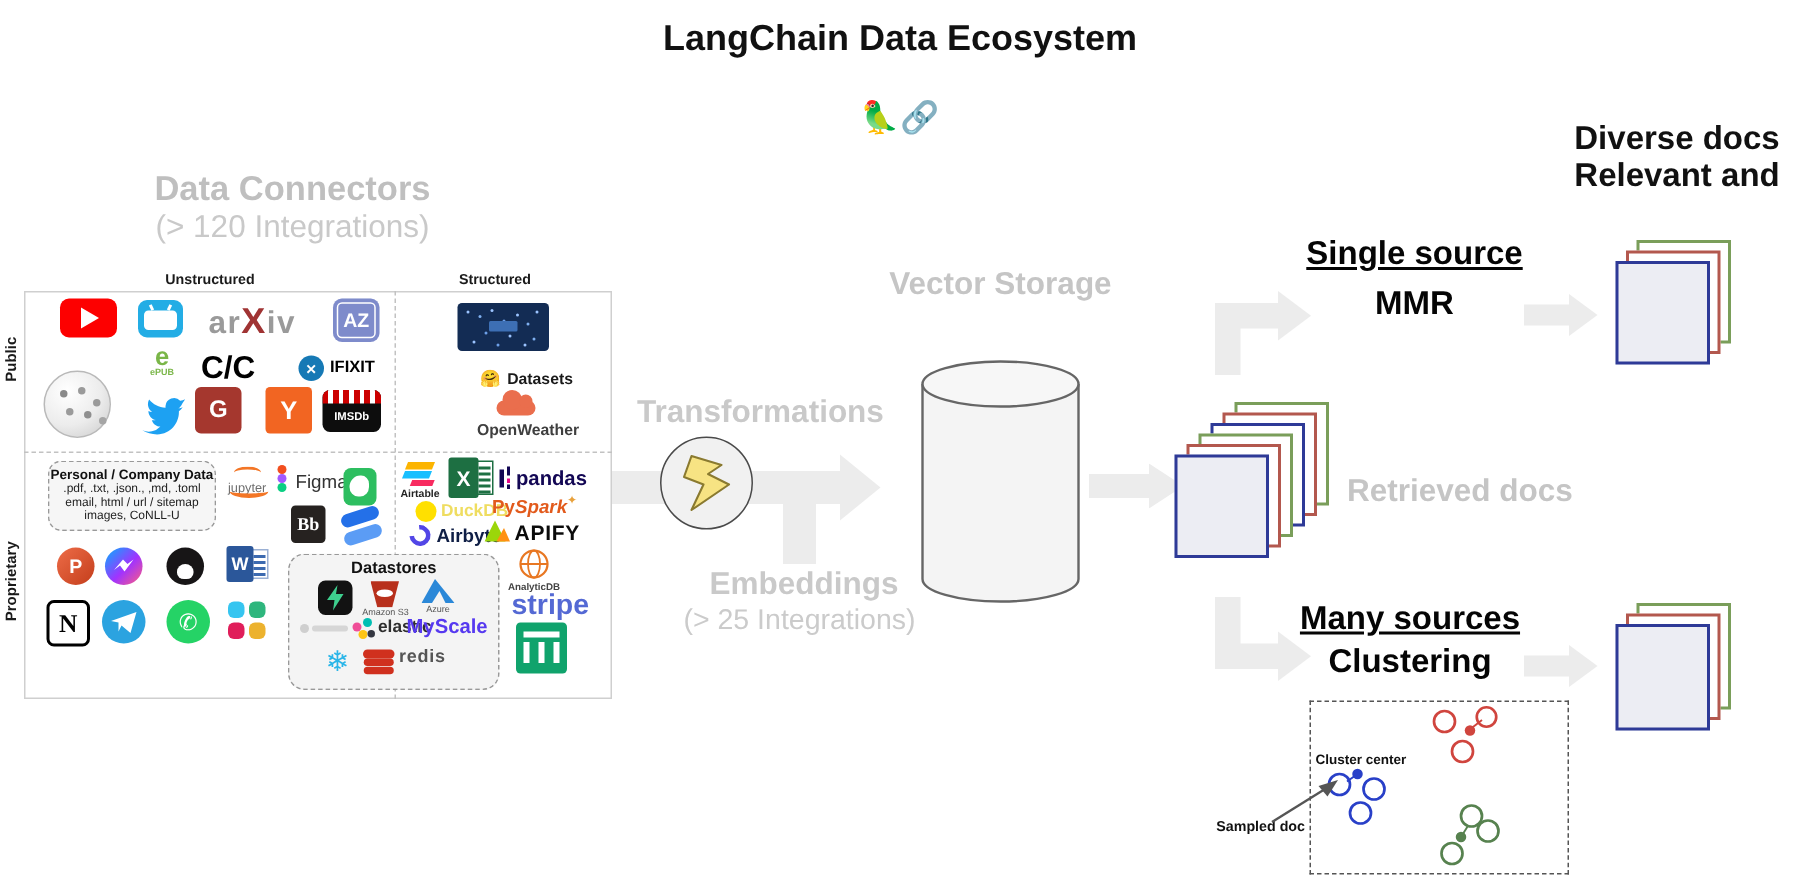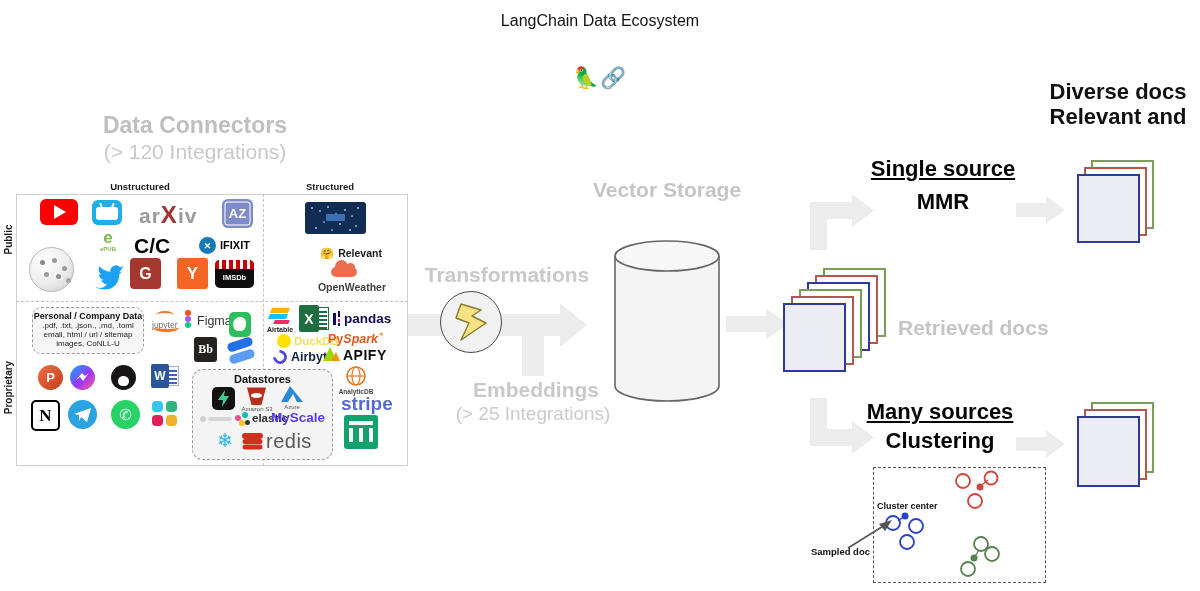--- a/index.html
+++ b/index.html
@@ -16,21 +16,21 @@
 .b-navy{border-color:#2e3a97}.b-red{border-color:#b3584e}.b-green{border-color:#7a9e5a}
 .dashbox{border:1.5px dashed #999;border-radius:9px;background:#f6f6f6}
 .logoTxt{font-weight:800;color:#fff;display:flex;align-items:center;justify-content:center;width:100%;height:100%}
 svg{display:block}
 </style>
 </head>
 <body>
 
 <div id="stage">
 
-  <div class="a tc" style="left:0;right:0;top:12px;font-size:16px;font-weight:400">LangChain Data Ecosystem</div>
+  <div class="a tc" style="left:0;right:0;top:12px;font-size:24px;font-weight:700">LangChain Data Ecosystem</div>
   <div class="a tc" style="left:0;right:0;top:66px;font-size:21px">
     <span>🦜</span><span>🔗</span>
   </div>
 
   <div class="a tc" style="left:30px;top:112px;width:330px;font-size:23px;font-weight:700;color:#bfbfbf">Data Connectors</div>
   <div class="a tc" style="left:30px;top:140px;width:330px;font-size:21px;color:#c9c9c9">(&gt; 120 Integrations)</div>
 
   <div class="a tc hdr" style="left:90px;top:181px;width:100px">Unstructured</div>
   <div class="a tc hdr" style="left:280px;top:181px;width:100px">Structured</div>
 
@@ -80,21 +80,21 @@
     <div style="height:9px;background:repeating-linear-gradient(90deg,#cc0000 0 4px,#ffffff 4px 7px)"></div>
     <div style="color:#fff;font-size:7.5px;font-weight:700;text-align:center;margin-top:4px">IMSDb</div>
   </div>
 
   <div class="a" style="left:305px;top:202px;width:61px;height:32px;background:#132c54;border-radius:3px">
     <div style="position:absolute;left:6px;top:5px;width:2px;height:2px;border-radius:50%;background:#9cc4ff;box-shadow:8px 3px #7fb0f0,16px -1px #9cc4ff,24px 6px #6da0e8,33px 2px #9cc4ff,40px 8px #7fb0f0,46px 0 #9cc4ff,12px 14px #6da0e8,28px 16px #9cc4ff,44px 18px #7fb0f0,4px 20px #9cc4ff,20px 22px #6da0e8,38px 22px #9cc4ff"></div>
     <div style="position:absolute;left:21px;top:12px;width:19px;height:7px;background:#3d6fb4;border-radius:1px"></div>
   </div>
   <div class="a" style="left:320px;top:243px">
     <span style="font-size:11px">🤗</span>
-    <span style="font-size:10.5px;font-weight:800;color:#1a1a1a">Relevant</span>
+    <span style="font-size:10.5px;font-weight:800;color:#1a1a1a">Datasets</span>
   </div>
   <div class="a" style="left:331px;top:259px;width:26px;height:18px">
     <div style="position:absolute;left:0;top:8px;width:26px;height:10px;background:#ea6e4d;border-radius:5px"></div>
     <div style="position:absolute;left:4px;top:1px;width:13px;height:13px;background:#ea6e4d;border-radius:50%"></div>
     <div style="position:absolute;left:15px;top:4px;width:9px;height:9px;background:#ea6e4d;border-radius:50%"></div>
   </div>
   <div class="a tc" style="left:310px;top:281px;width:84px;font-size:10.5px;font-weight:600;color:#3f3f3f">OpenWeather</div>
 
   <div class="a dashbox tc" style="left:32px;top:307px;width:112px;height:47px;padding-top:3px">
     <div style="font-size:9px;font-weight:800">Personal / Company Data</div>
@@ -225,21 +225,21 @@
     <div style="position:absolute;left:7px;top:0;width:6px;height:6px;border-radius:50%;background:#00bfb3"></div>
     <div style="position:absolute;left:4px;top:8px;width:6px;height:6px;border-radius:50%;background:#fec514"></div>
     <div style="position:absolute;left:10px;top:8px;width:5px;height:5px;border-radius:50%;background:#343741"></div>
   </div>
   <div class="a" style="left:252px;top:412px;font-size:11.5px;font-weight:600;color:#2f2f2f">elastic</div>
   <div class="a" style="left:271px;top:410px;font-size:13.5px;font-weight:800;color:#5639f0">MyScale</div>
   <div class="a" style="left:217px;top:429px;font-size:19px;color:#29b5e8">❄</div>
   <div class="a" style="left:242px;top:433px;width:21px;height:17px">
     <div style="width:21px;height:6px;border-radius:3px;background:#d0301e;box-shadow:0 5.5px 0 -0.5px #d0301e,0 11px 0 -0.5px #d0301e"></div>
   </div>
-  <div class="a" style="left:266px;top:430px;font-size:20px;font-weight:400;color:#555;letter-spacing:.5px">redis</div>
+  <div class="a" style="left:266px;top:430px;font-size:12px;font-weight:700;color:#555;letter-spacing:.5px">redis</div>
 
   <svg class="a" style="left:408px;top:300px" width="180" height="85" viewBox="0 0 180 85">
     <rect x="0" y="14" width="152" height="22" fill="#ececec"></rect>
     <rect x="114" y="25" width="22" height="51" fill="#ececec"></rect>
     <polygon points="152,3 152,47 179,25" fill="#ececec"></polygon>
   </svg>
   <div class="a tc" style="left:407px;top:263px;width:200px;font-size:21px;font-weight:700;color:#c9c9c9">Transformations</div>
   <div class="a" style="left:440px;top:291px;width:62px;height:62px;border-radius:50%;background:#f1f1f1;border:1.5px solid #4a4a4a">
     <svg width="59" height="59" viewBox="0 0 59 59">
         <polygon points="20,12 40,18 31,24 45,31 20,48 28,31 15,26" fill="#f7e383" stroke="#8a7a30" stroke-width="1.4" stroke-linejoin="round"></polygon>

